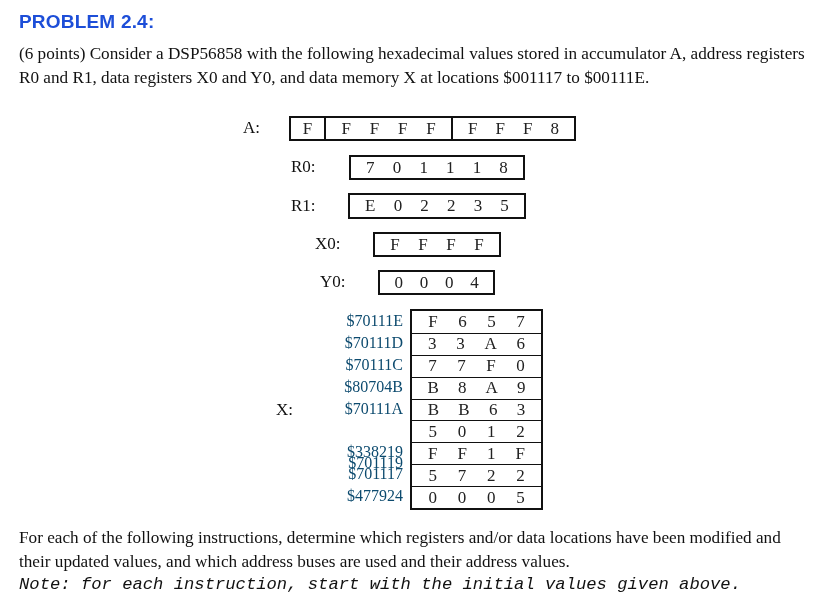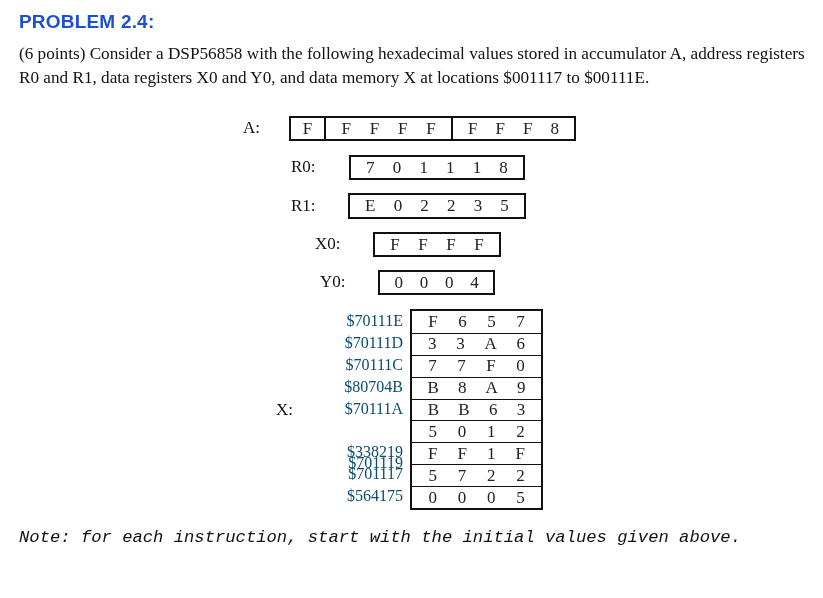--- a/index.html
+++ b/index.html
@@ -128,21 +128,21 @@
 <div class="lbl" style="left:276px;top:400px;">X:</div>
 
 <div class="maddr" style="top:310px;">$70111E</div>
 <div class="maddr" style="top:331.9px;">$70111D</div>
 <div class="maddr" style="top:353.8px;">$70111C</div>
 <div class="maddr" style="top:375.7px;">$80704B</div>
 <div class="maddr" style="top:397.6px;">$70111A</div>
 <div class="maddr" style="top:419.5px;margin-top:32px;">$701119</div>
 <div class="maddr" style="top:441.4px;">$338219</div>
 <div class="maddr" style="top:463.3px;">$701117</div>
-<div class="maddr" style="top:485.2px;">$564175</div>
+<div class="maddr" style="top:485.2px;">$477924</div>
 
 <div class="mem">
   <div class="mrow">
     <span>F</span>
     <span>6</span>
     <span>5</span>
     <span>7</span>
   </div>
   <div class="mrow">
     <span>3</span>
@@ -188,14 +188,15 @@
   </div>
   <div class="mrow">
     <span>0</span>
     <span>0</span>
     <span>0</span>
     <span>5</span>
   </div>
 </div>
 
 <div class="para outro">
+  <div>For each of the following instructions, determine which registers and/or data locations have been modified and their updated values, and which address buses are used and their address values.</div>
   <div class="note">Note: for each instruction, start with the initial values given above.</div>
 </div>
 
 </body></html>

